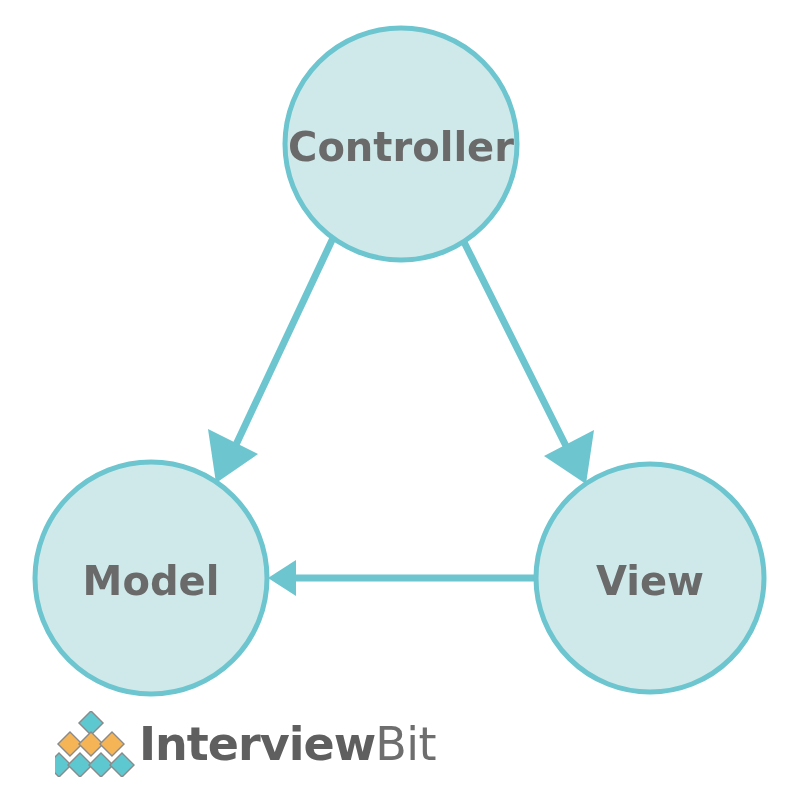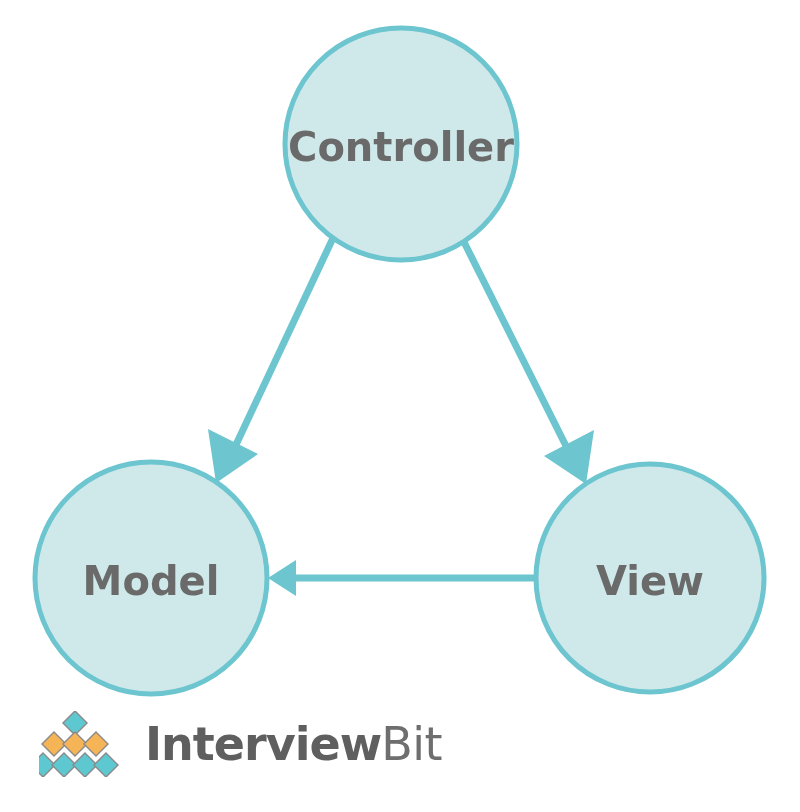--- a/index.html
+++ b/index.html
@@ -53,28 +53,28 @@
     font-size: 40px;
     font-weight: bold;
     text-anchor: middle;
     dominant-baseline: central;
     letter-spacing: 0px;
   }
 
   
   #logo-block {
     position: absolute;
-    left: 39px;
+    left: 55px;
     top: 706px;
     width: 340px;
     height: 76px;
     display: flex;
     flex-direction: row;
     align-items: center;
-    gap: 26px;
+    gap: 4px;
   }
 
   #logo-mark {
     width: 80px;
     height: 66px;
     display: block;
     flex: 0 0 auto;
   }
 
   .diamond-teal { fill: #5ec8d0; stroke: #8a8a8a; stroke-width: 1.4; }

